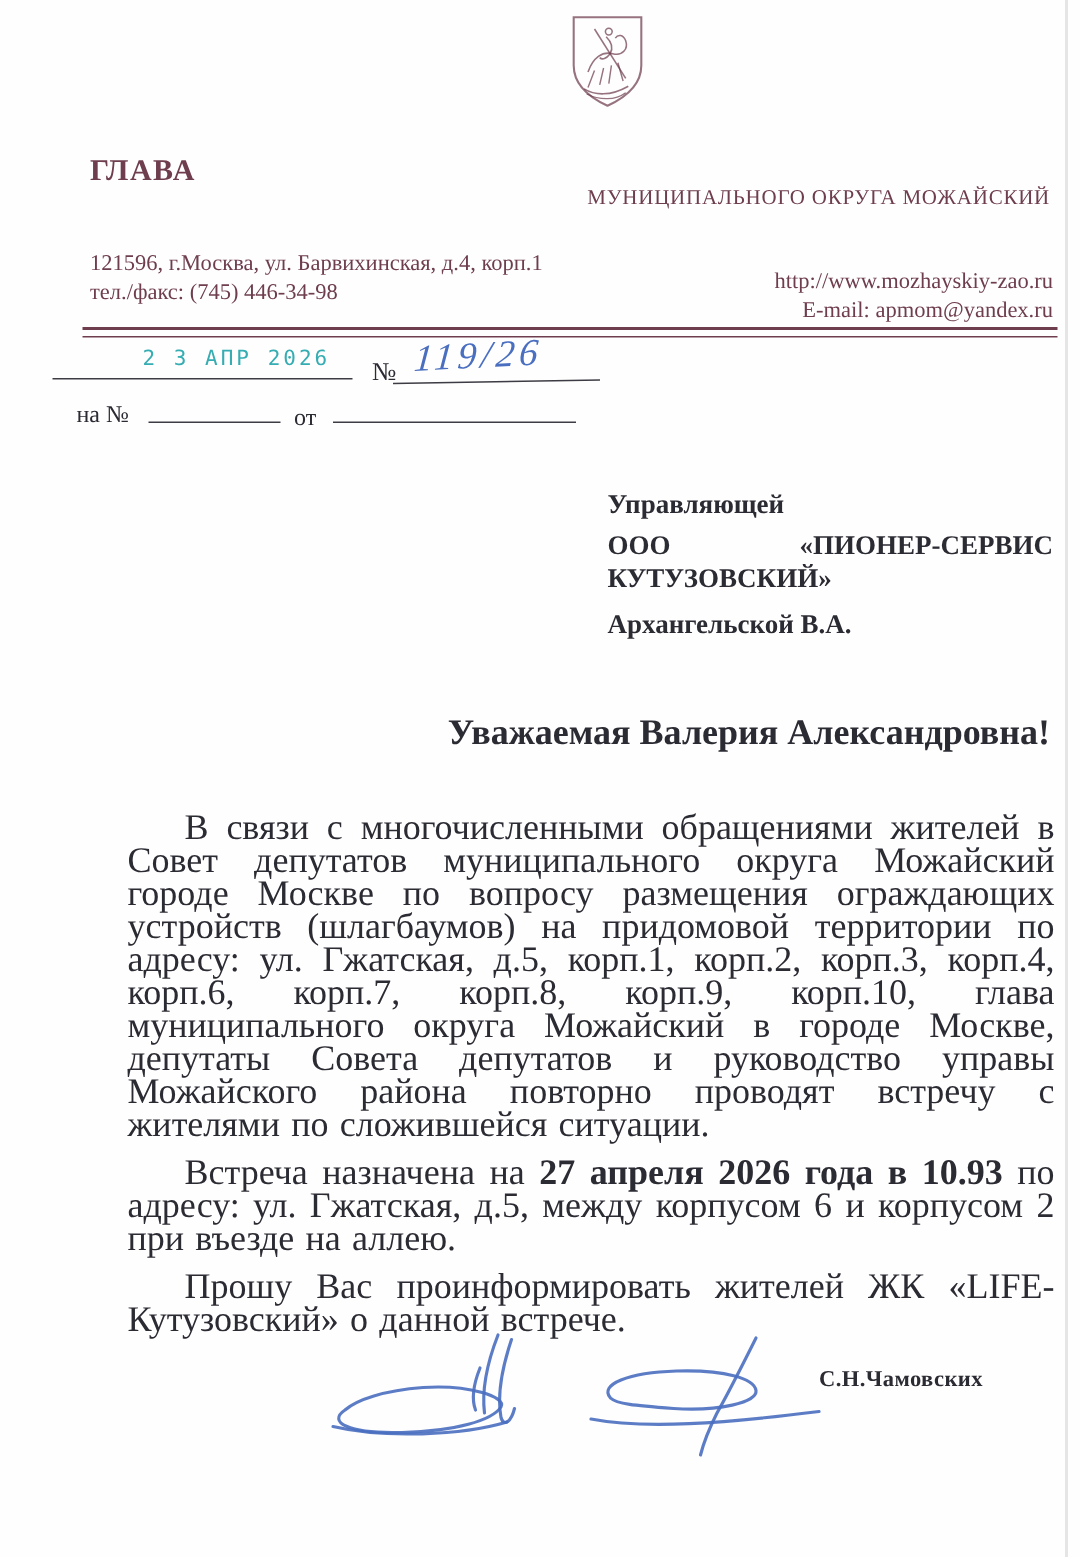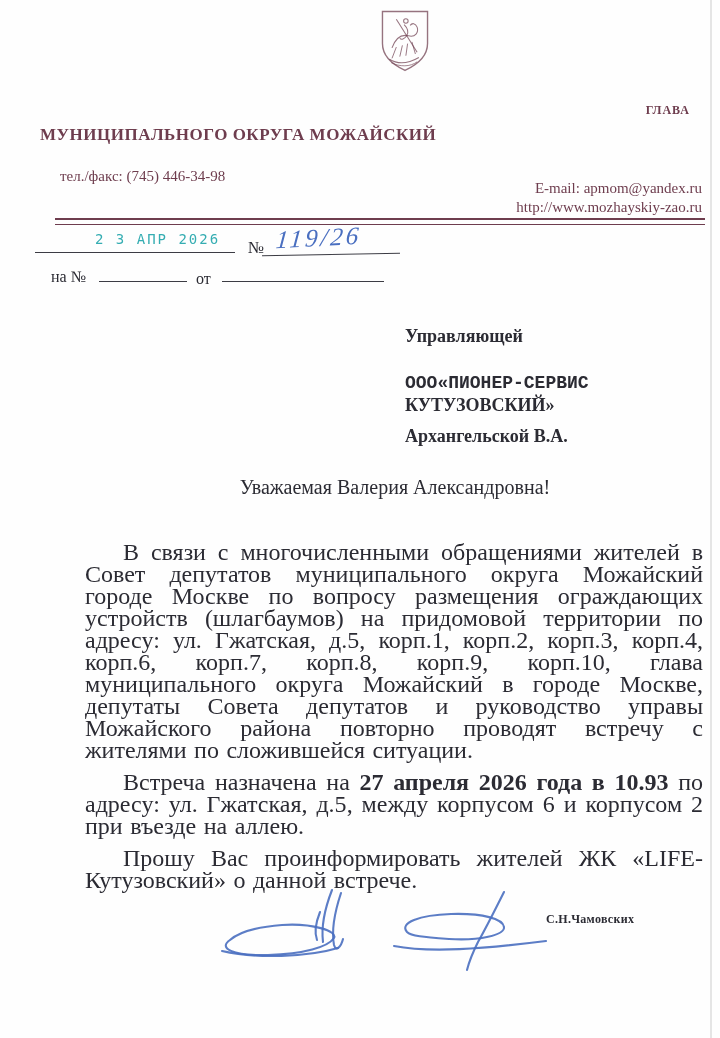--- a/index.html
+++ b/index.html
@@ -7,58 +7,58 @@
     position:relative;width:720px;height:1038px;background:#fefefe;
     font-family:"Liberation Serif","DejaVu Serif",serif;color:var(--body-text,#2b2b33);
     overflow:hidden;
   }
   .scan-edge{position:absolute;left:710px;top:0;width:2px;height:100%;background:#dedede;opacity:.8;}
 
   
   .emblem{position:absolute;left:379px;top:8px;width:52px;height:66px;}
 
   
-  .org1{position:absolute;left:60px;right:30px;top:103px;text-align:right;
-        font-weight:bold;font-size:12px;letter-spacing:1px;color:var(--letterhead,#6e3d4e);}
-  .org2{position:absolute;left:40px;right:20px;top:125px;text-align:left;
-        font-weight:bold;font-size:17px;letter-spacing:.5px;color:var(--letterhead,#6e3d4e);}
+  .org1{position:absolute;left:60px;right:30px;top:103px;text-align:left;
+        font-weight:bold;font-size:20px;letter-spacing:1px;color:var(--letterhead,#6e3d4e);}
+  .org2{position:absolute;left:40px;right:20px;top:125px;text-align:right;
+        font-weight:normal;font-size:14px;letter-spacing:.5px;color:var(--letterhead,#6e3d4e);}
   .addr{position:absolute;left:60px;top:167px;font-size:15px;line-height:19px;color:var(--letterhead,#6e3d4e);}
   .web {position:absolute;right:18px;top:179px;font-size:15px;line-height:19px;text-align:right;color:var(--letterhead,#6e3d4e);}
   .rule{position:absolute;left:55px;right:15px;top:218px;height:4px;
         border-top:2px solid var(--letterhead,#6e3d4e);border-bottom:1px solid var(--letterhead,#6e3d4e);}
 
   
   .stamp{position:absolute;left:95px;top:231px;font-family:"DejaVu Sans Mono",monospace;
          font-weight:normal;font-size:14px;letter-spacing:2px;color:var(--stamp-teal,#35adb2);}
   .stamp-line{position:absolute;left:35px;top:252px;width:200px;border-bottom:1.5px solid #3c3c44;}
   .no-label{position:absolute;left:248px;top:238px;font-size:17px;}
   .no-value{position:absolute;left:276px;top:224px;font-size:25px;font-style:italic;letter-spacing:3px;
             color:var(--ink-blue,#4a6fc0);transform:rotate(-3deg) skewX(-8deg);}
   .no-line{position:absolute;left:262px;top:254px;width:138px;border-bottom:1.5px solid #3c3c44;transform:rotate(-1deg);}
   .reply-label1{position:absolute;left:51px;top:268px;font-size:16px;}
   .reply-line1{position:absolute;left:99px;top:281px;width:88px;border-bottom:1px solid #3c3c44;}
   .reply-label2{position:absolute;left:196px;top:270px;font-size:16px;}
   .reply-line2{position:absolute;left:222px;top:281px;width:162px;border-bottom:1px solid #3c3c44;}
 
   
   .recipient{position:absolute;left:405px;top:325px;width:297px;font-weight:bold;font-size:18px;line-height:22px;}
-  .recipient .r1{margin-bottom:25px;}
-  .recipient .r2{display:flex;font-family:Liberation Mono, monospace;}
+  .recipient .r1{margin-bottom:5px;}
+  .recipient .r2{display:flex;justify-content:space-between;}
   .recipient .r4{margin-top:9px;}
 
   
-  .salutation{position:absolute;left:90px;right:20px;top:476px;text-align:center;font-weight:normal;font-size:20px;}
+  .salutation{position:absolute;left:90px;right:20px;top:476px;text-align:right;font-weight:bold;font-size:24px;}
   .body-text{position:absolute;left:85px;top:541px;width:618px;font-size:24px;line-height:22px;
              text-align:justify;word-spacing:1.5px;}
   .body-text p{margin:0 0 10px;text-indent:38px;}
 
   
   .signatures{position:absolute;left:216px;top:878px;width:334px;height:96px;}
   .signatures path{fill:none;stroke:var(--ink-blue,#4a6fc0);stroke-width:2.1;stroke-linecap:round;opacity:.9;}
-  .sig-name{position:absolute;left:546px;top:912px;font-weight:bold;font-size:12px;letter-spacing:.3px;}
+  .sig-name{position:absolute;left:546px;top:912px;font-weight:bold;font-size:15px;letter-spacing:.3px;}
 
   .emblem path, .emblem circle{fill:none;stroke:var(--letterhead,#6e3d4e);opacity:.72;}
 </style>
 </head>
 <body>
 
 <div class="page">
   <div class="scan-edge"></div>
 
   <svg class="emblem" viewBox="0 0 60 74" aria-hidden="true">
@@ -69,25 +69,26 @@
     <path d="M15 45 C19 34 26 29 34 31 C42 33 46 27 44 21 C42 16 38 16 36 19" stroke-width="1.2"></path>
     <path d="M20 44 L15 57 M27 42 L24 55 M38 38 L42 52 M33 40 L31 54" stroke-width="1.1"></path>
     <path d="M12 58 C20 63 32 64 46 56" stroke-width="1.2"></path>
     <path d="M14 62 C24 67 36 67 44 61" stroke-width="1"></path>
   </svg>
 
   <div class="org1">ГЛАВА</div>
   <div class="org2">МУНИЦИПАЛЬНОГО ОКРУГА МОЖАЙСКИЙ</div>
 
   <div class="addr">
+    <div>121596, г.Москва, ул. Барвихинская, д.4, корп.1</div>
     <div>тел./факс: (745) 446-34-98</div>
   </div>
   <div class="web">
+    <div>http://www.mozhayskiy-zao.ru</div>
     <div>E-mail: apmom@yandex.ru</div>
-    <div>http://www.mozhayskiy-zao.ru</div>
   </div>
   <div class="rule"></div>
 
   <div class="stamp">2 3 АПР 2026</div>
   <div class="stamp-line"></div>
   <span class="no-label">№</span>
   <span class="no-value">119/26</span>
   <div class="no-line"></div>
 
   <span class="reply-label1">на №</span>

